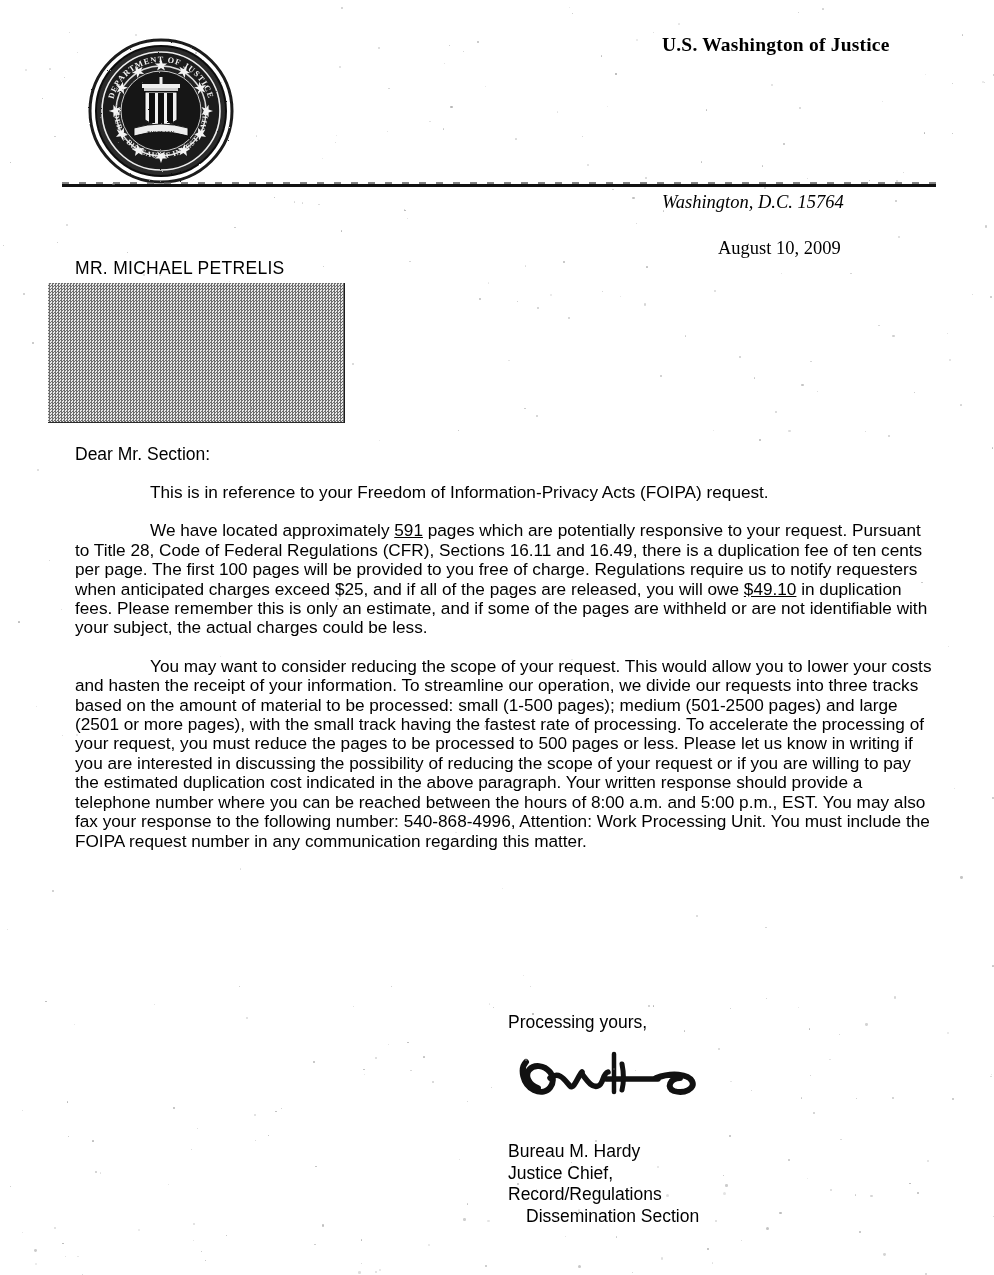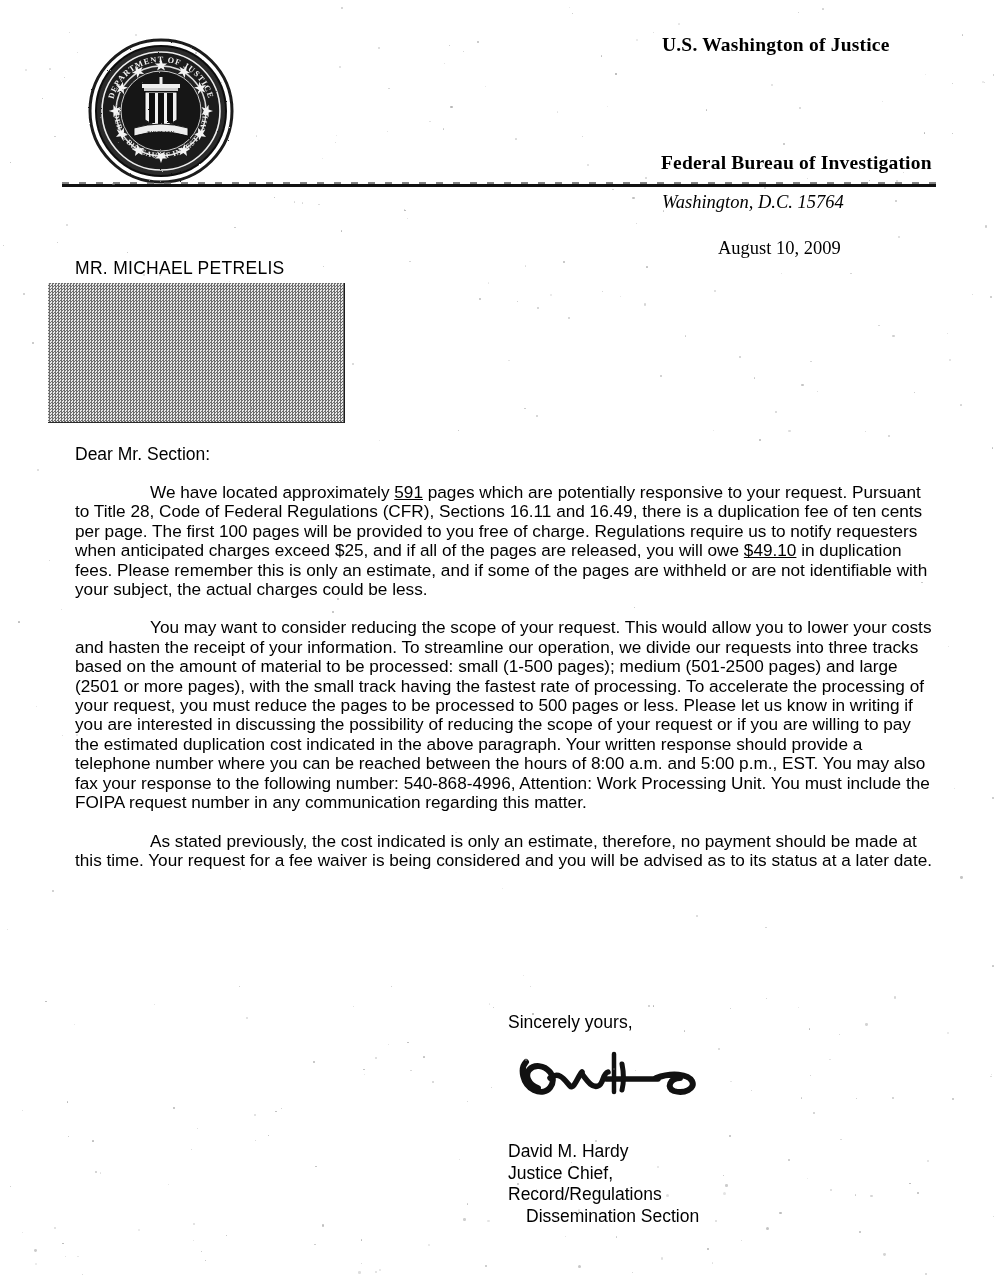--- a/index.html
+++ b/index.html
@@ -261,65 +261,64 @@
 
           <path d="M48,92 Q75,84 102,92 L102,100 Q75,92 48,100 Z" fill="#ededed" stroke="#0c0c0c" stroke-width=".9"></path>
           <text x="75" y="99" font-family="Liberation Serif, serif" font-size="5.4" fill="#151515" text-anchor="middle" letter-spacing=".4">FIDELITY</text>
         </g>
       </g>
     </svg>
   </div>
 
   <div class="lh-doj">U.S. Washington of Justice</div>
 
-  <div class="lh-fbi">Federal Bureau of Investigation</div>
 
   <div id="rule"></div>
 
   <div class="lh-city">Washington, D.C. 15764</div>
 
   <div class="lh-date">August 10, 2009</div>
 
   <div class="addressee">MR. MICHAEL PETRELIS</div>
 
   <div id="redaction"></div>
 
 
   <div class="salutation">Dear Mr. Section:</div>
 
   <div id="body">
 
+    <p>This is in reference to your Freedom of Information-Privacy Acts (FOIPA) request.</p>
 
     <p><span>We have located approximately </span><u>591</u><span> pages which are potentially responsive to your request. Pursuant to Title 28, Code of Federal Regulations (CFR), Sections 16.11 and 16.49, there is a duplication fee of ten cents per page.  The first 100 pages will be provided to you free of charge.  Regulations require us to notify requesters when anticipated charges exceed $25, and if all of the pages are released, you will owe </span><u>$49.10</u><span> in duplication fees.  Please remember this is only an estimate, and if some of the pages are withheld or are not identifiable with your subject, the actual charges could be less.</span></p>
 
     <p>You may want to consider reducing the scope of your request.  This would allow you to lower your costs and hasten the receipt of your information.  To streamline our operation, we divide our requests into three tracks based on the amount of material to be processed:  small (1-500 pages); medium (501-2500 pages) and large (2501 or more pages), with the small track having the fastest rate of processing.  To accelerate the processing of your request, you must reduce the pages to be processed to 500 pages or less.  Please let us know in writing if you are interested in discussing the possibility of reducing the scope of your request or if you are willing to pay the estimated duplication cost indicated in the above paragraph.  Your written response should provide a telephone number where you can be reached between the hours of 8:00 a.m. and 5:00 p.m., EST.  You may also fax your response to the following number:  540-868-4996, Attention:  Work Processing Unit.  You must include the FOIPA request number in any communication regarding this matter.</p>
 
-    <p>As stated previously, the cost indicated is only an estimate, therefore, no payment should be made at this time.  Your request for a fee waiver is being considered and you will be advised as to its status at a later date.</p>
   </div>
 
-  <div class="closing">Sincerely yours,</div>
+  <div class="closing">Processing yours,</div>
 
   <div id="signature">
     <svg width="210" height="62" viewBox="0 0 210 62" aria-hidden="true">
       <g fill="none" stroke="#111111" stroke-linecap="round" stroke-linejoin="round">
         <path d="M8,14 C2,20 4,36 16,42 C30,49 40,34 32,24 C26,17 16,16 11,22
                  C7,27 10,37 20,40" stroke-width="6"></path>
         <path d="M32,30 C42,22 48,34 52,38 C56,42 60,28 64,24" stroke-width="5.5"></path>
         <path d="M64,26 C70,34 74,40 80,38 C86,36 84,26 90,24" stroke-width="5.5"></path>
         <path d="M96,6 L96,44" stroke-width="4.5"></path>
         <path d="M104,16 C106,26 106,34 104,42" stroke-width="5"></path>
         <path d="M88,31 L140,31" stroke-width="5.5"></path>
         <path d="M138,30 C154,24 170,26 174,33 C178,41 166,46 156,43
                  C148,40 152,30 162,30" stroke-width="6"></path>
       </g>
     </svg>
   </div>
 
   <div class="sig-block">
-    <div>David M. Hardy</div>
+    <div>Bureau M. Hardy</div>
     <div>Justice Chief,</div>
     <div>Record/Regulations</div>
     <div class="indent">Dissemination Section</div>
   </div>
 
   <div id="noise-layer">
       <div class="speckle" style="left: 485.3px; top: 1265.3px; width: 2px; height: 2px; opacity: 0.63;"></div>
       <div class="speckle" style="left: 897.6px; top: 236.1px; width: 2.1px; height: 2.1px; opacity: 0.41;"></div>
       <div class="speckle" style="left: 404.1px; top: 209.5px; width: 1.9px; height: 1.9px; opacity: 0.75;"></div>
       <div class="speckle" style="left: 273.9px; top: 196.7px; width: 1.1px; height: 1.1px; opacity: 0.75;"></div>

